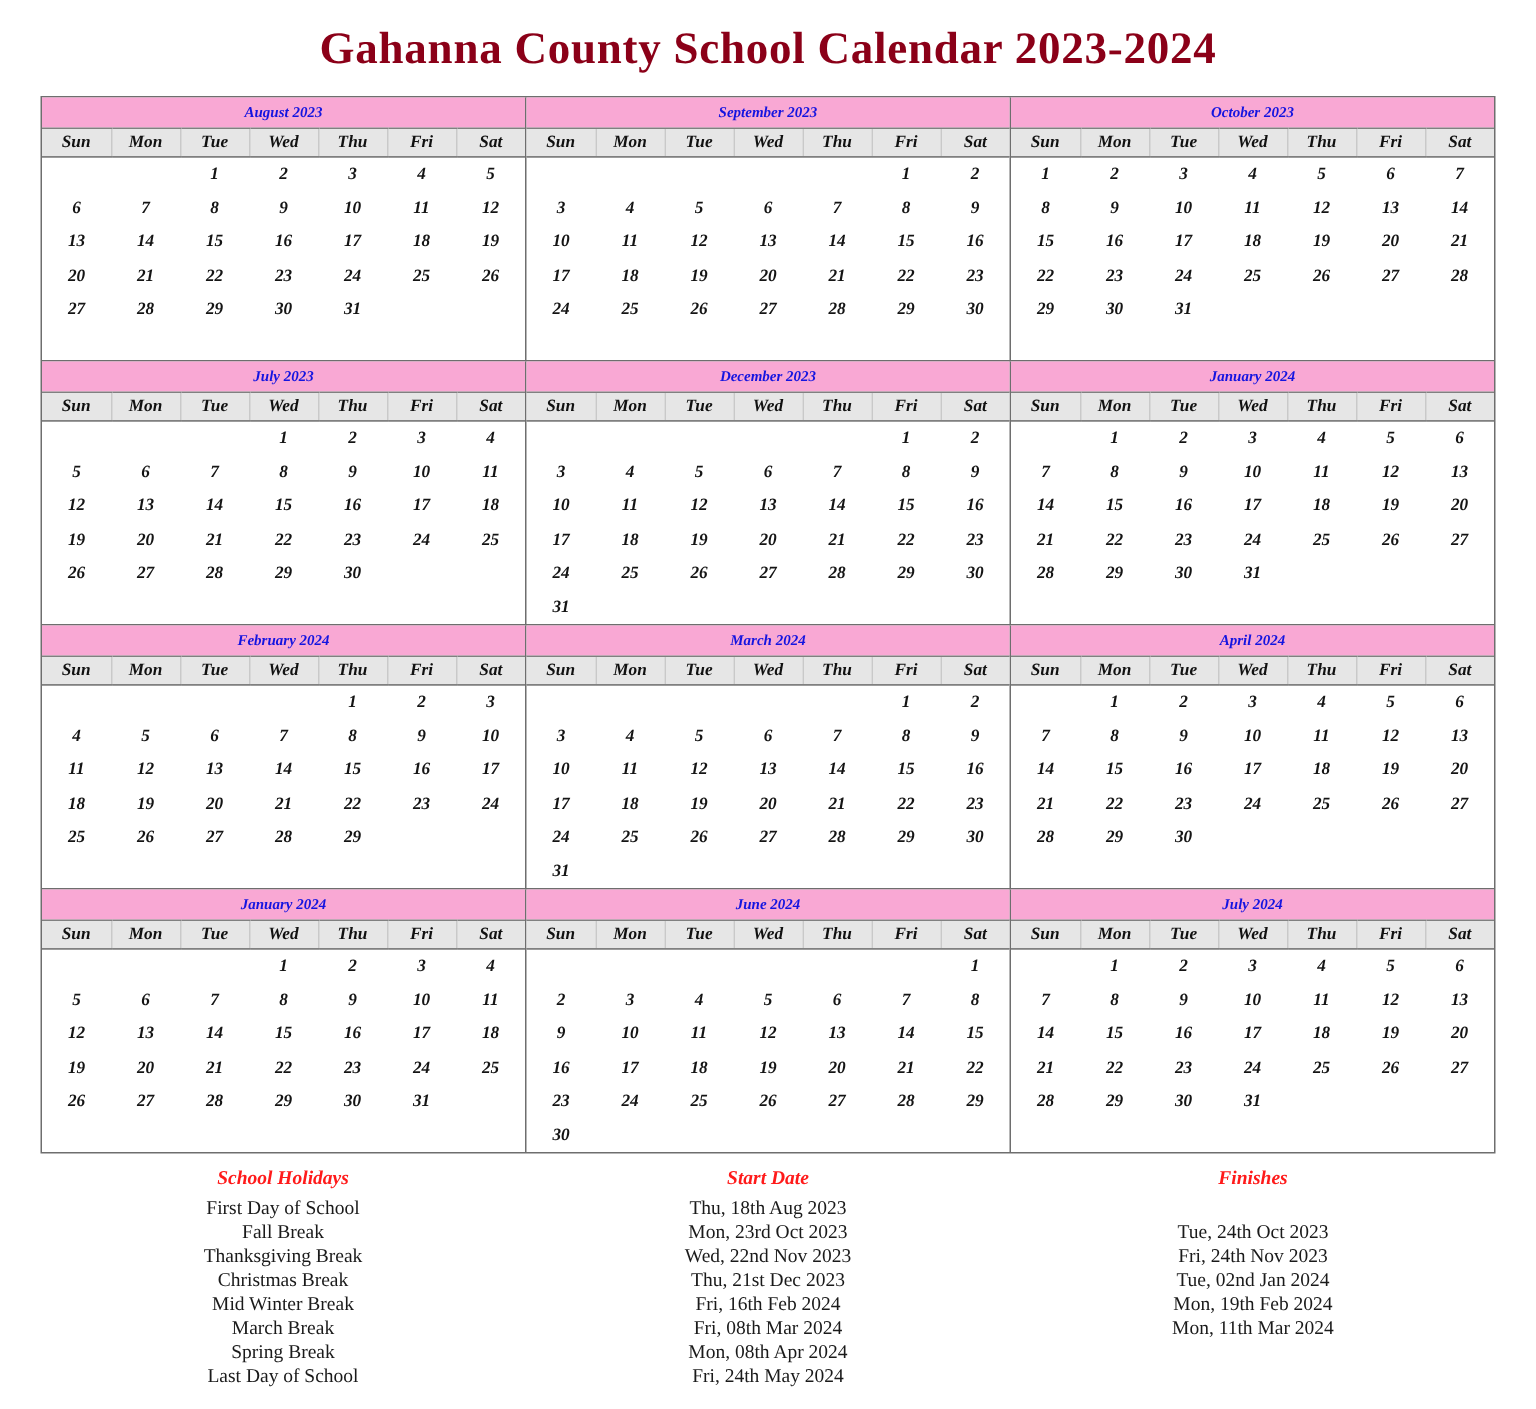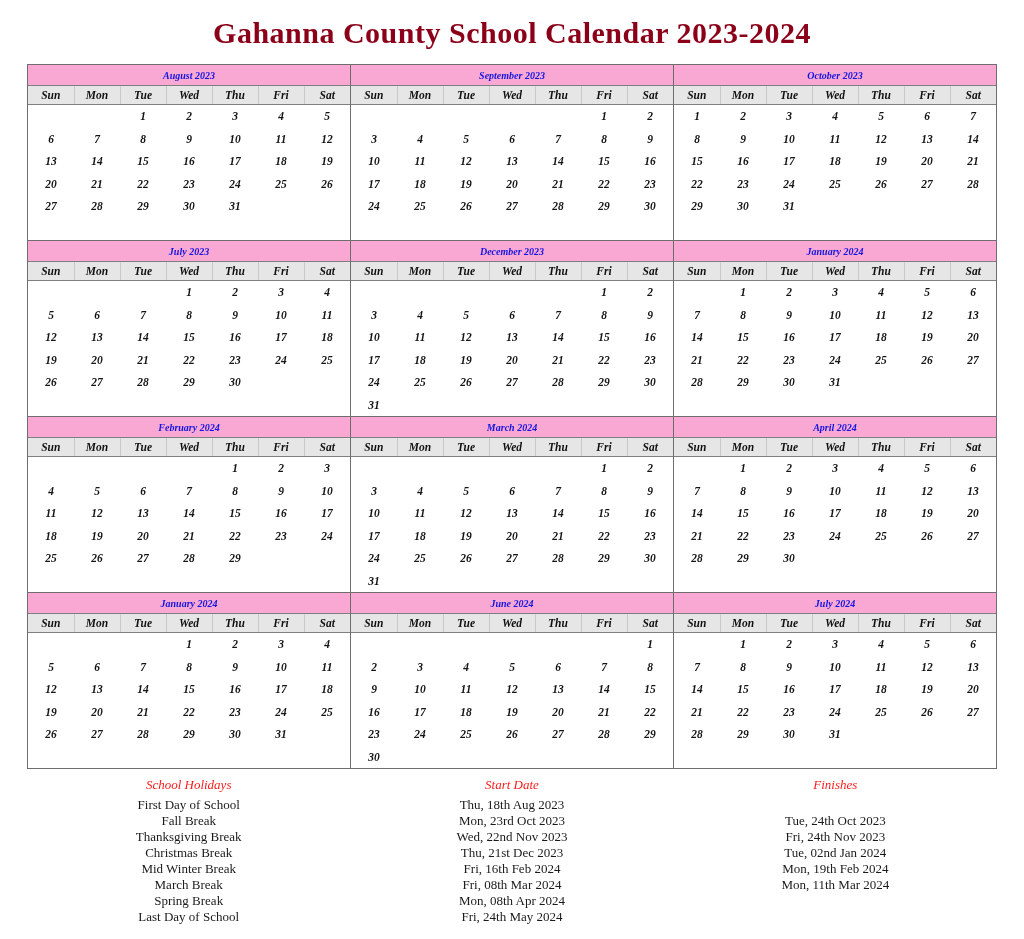--- a/index.html
+++ b/index.html
@@ -106,21 +106,21 @@
     display: flex;
     padding-top: 8px;
     box-sizing: border-box;
   }
   .legend-col {
     flex: 1 1 0;
     text-align: center;
   }
   .legend-head {
     color: #ff1a1a;
-    font-weight: normal;
+    font-weight: bold;
     font-style: italic;
     font-size: 13px;
     padding-bottom: 4px;
     white-space: nowrap;
   }
   .legend-item {
     font-size: 13px;
     color: #1a1a1a;
     line-height: 16px;
     white-space: nowrap;

